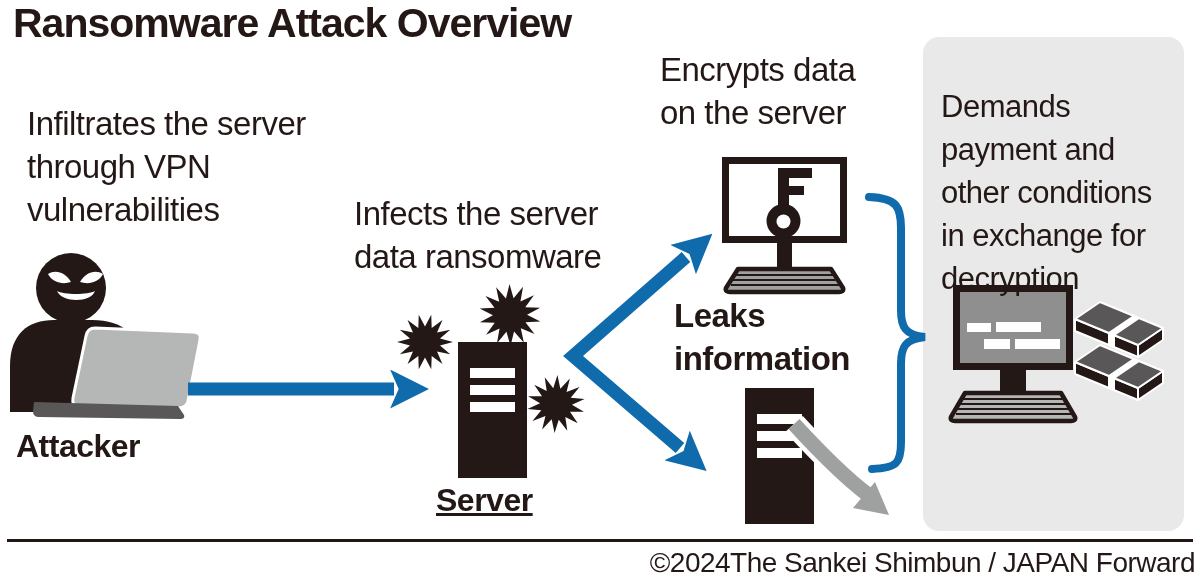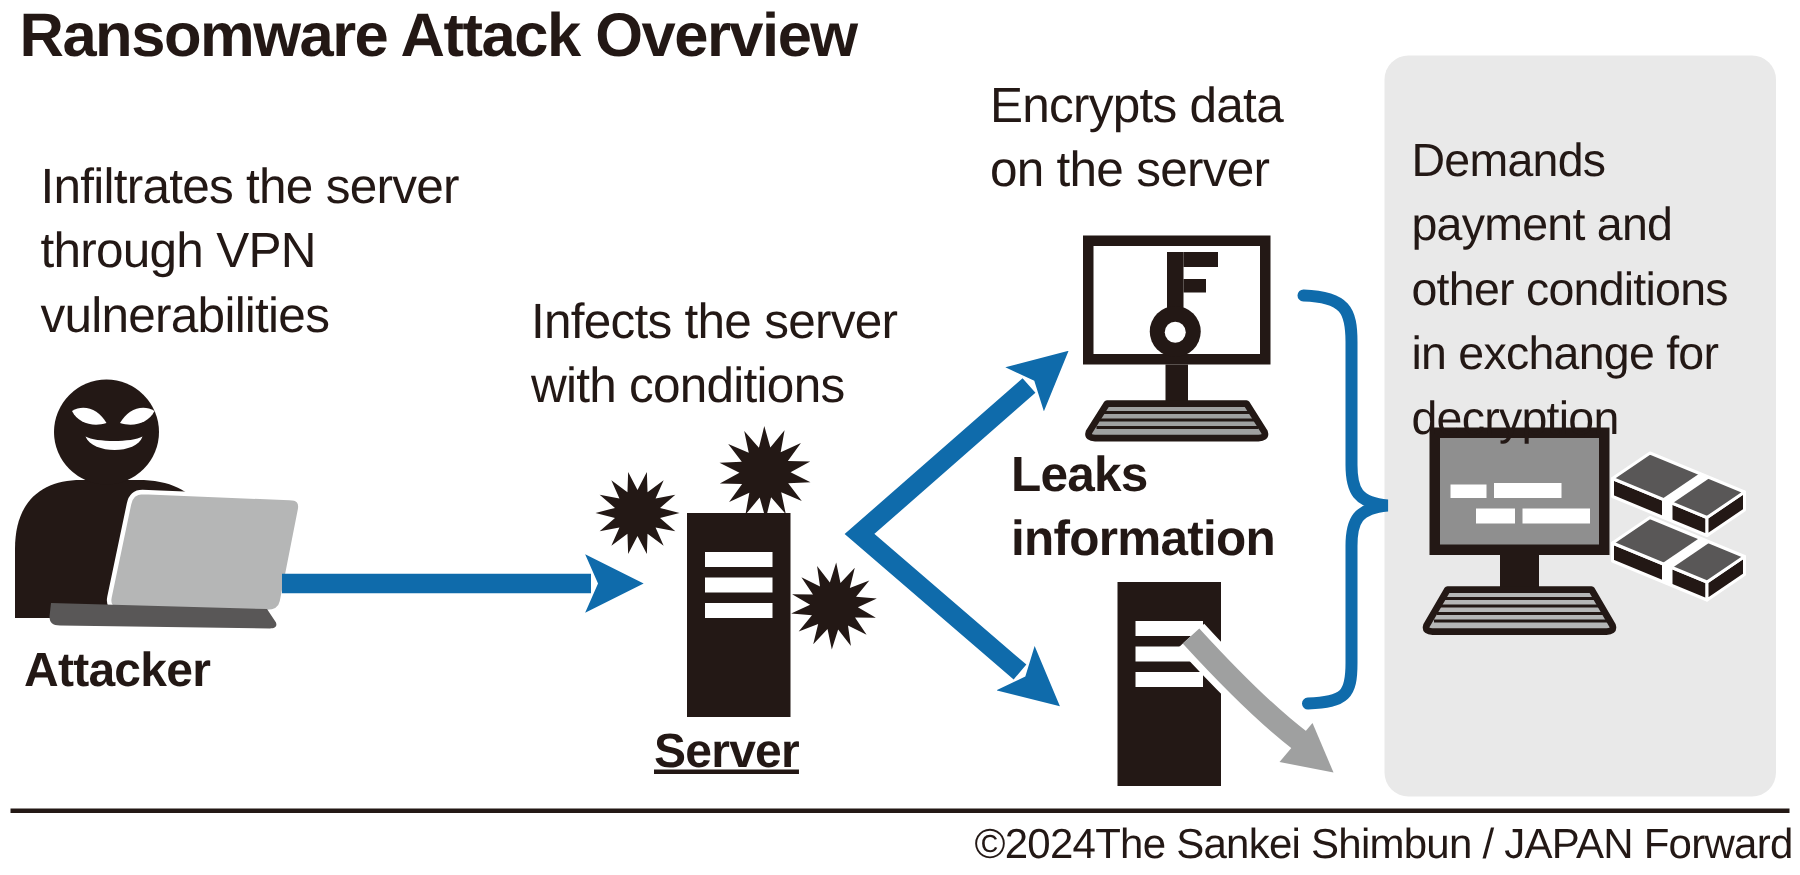--- a/index.html
+++ b/index.html
@@ -122,21 +122,21 @@
   </g>
 </svg>
 
 <div class="abs" id="title">Ransomware Attack Overview</div>
 
 <div class="abs cap" id="infiltrate-caption">Infiltrates the server
 through VPN
 vulnerabilities</div>
 
 <div class="abs cap" id="infect-caption">Infects the server
-with conditions</div>
+data ransomware</div>
 
 <div class="abs cap" id="encrypt-caption">Encrypts data
 on the server</div>
 
 <div class="abs cap" id="leak-caption">Leaks
 information</div>
 
 <div class="abs cap" id="demand-caption">Demands
 payment and
 other conditions

